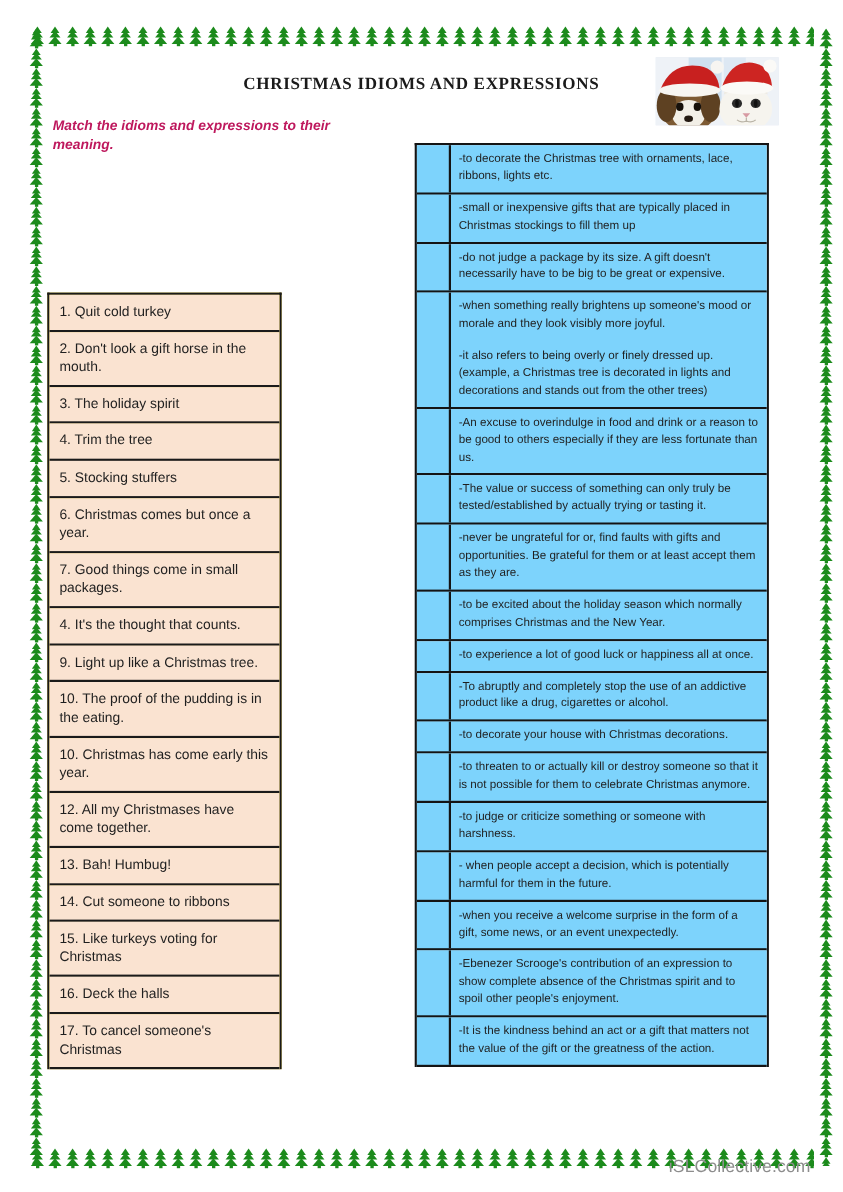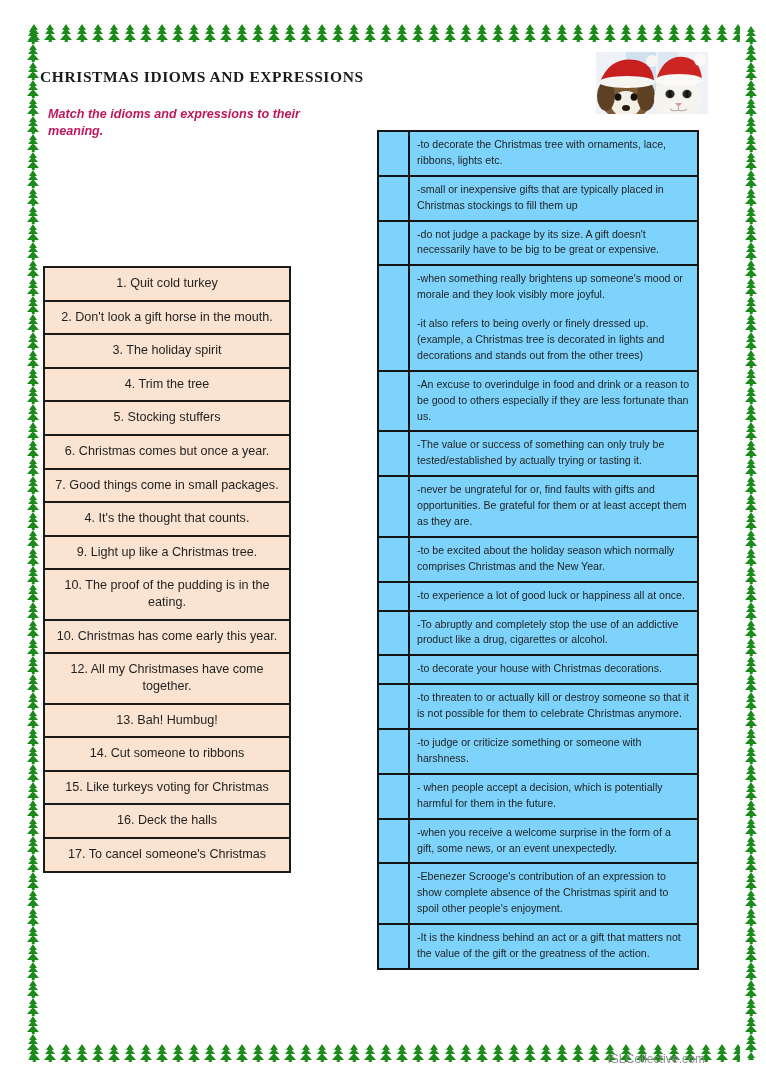--- a/index.html
+++ b/index.html
@@ -83,20 +83,21 @@
 
   .title-row {
     position: relative;
     height: 58px;
   }
   .doc-title {
     position: absolute;
     left: 0;
     right: 0;
     top: 24px;
+    text-align: center;
     font-family: "Liberation Serif", serif;
     font-weight: bold;
     font-size: 15.5px;
     letter-spacing: 0.6px;
     color: #1a1a1a;
     font-variant: small-caps;
     text-transform: uppercase;
   }
 
   .header-photo {
@@ -120,26 +121,25 @@
     font-style: italic;
     font-size: 12.6px;
     line-height: 1.38;
   }
 
   
   .idioms-table {
     position: absolute;
     left: 3px;
     top: 222px;
-    width: 248px;
+    width: 213px;
     border: 2px solid #1a1a1a;
     border-bottom: none;
     background: #fde047;
     box-sizing: border-box;
-    text-align: center;
   }
   .idiom-row {
     border-bottom: 2px solid #1a1a1a;
     background: #fae3d1;
     padding: 7px 9px 8px 9px;
     font-size: 12.6px;
     line-height: 1.32;
     color: #1f1f1f;
     min-height: 18px;
     box-sizing: border-box;
@@ -176,21 +176,21 @@
     box-sizing: border-box;
   }
   .def-text p { margin: 0; }
   .def-text p + p { margin-top: 13px; }
 
   .watermark {
     position: absolute;
     left: 608px;
     top: 1052px;
     font-family: "Liberation Sans", sans-serif;
-    font-size: 12px;
+    font-size: 16px;
     color: #8d8d8d;
     letter-spacing: 0.1px;
   }
 </style>
 </head>
 <body>
 
 <div class="tree-border horizontal tb-top">
     <span class="tree">
       <i class="t1"></i>

